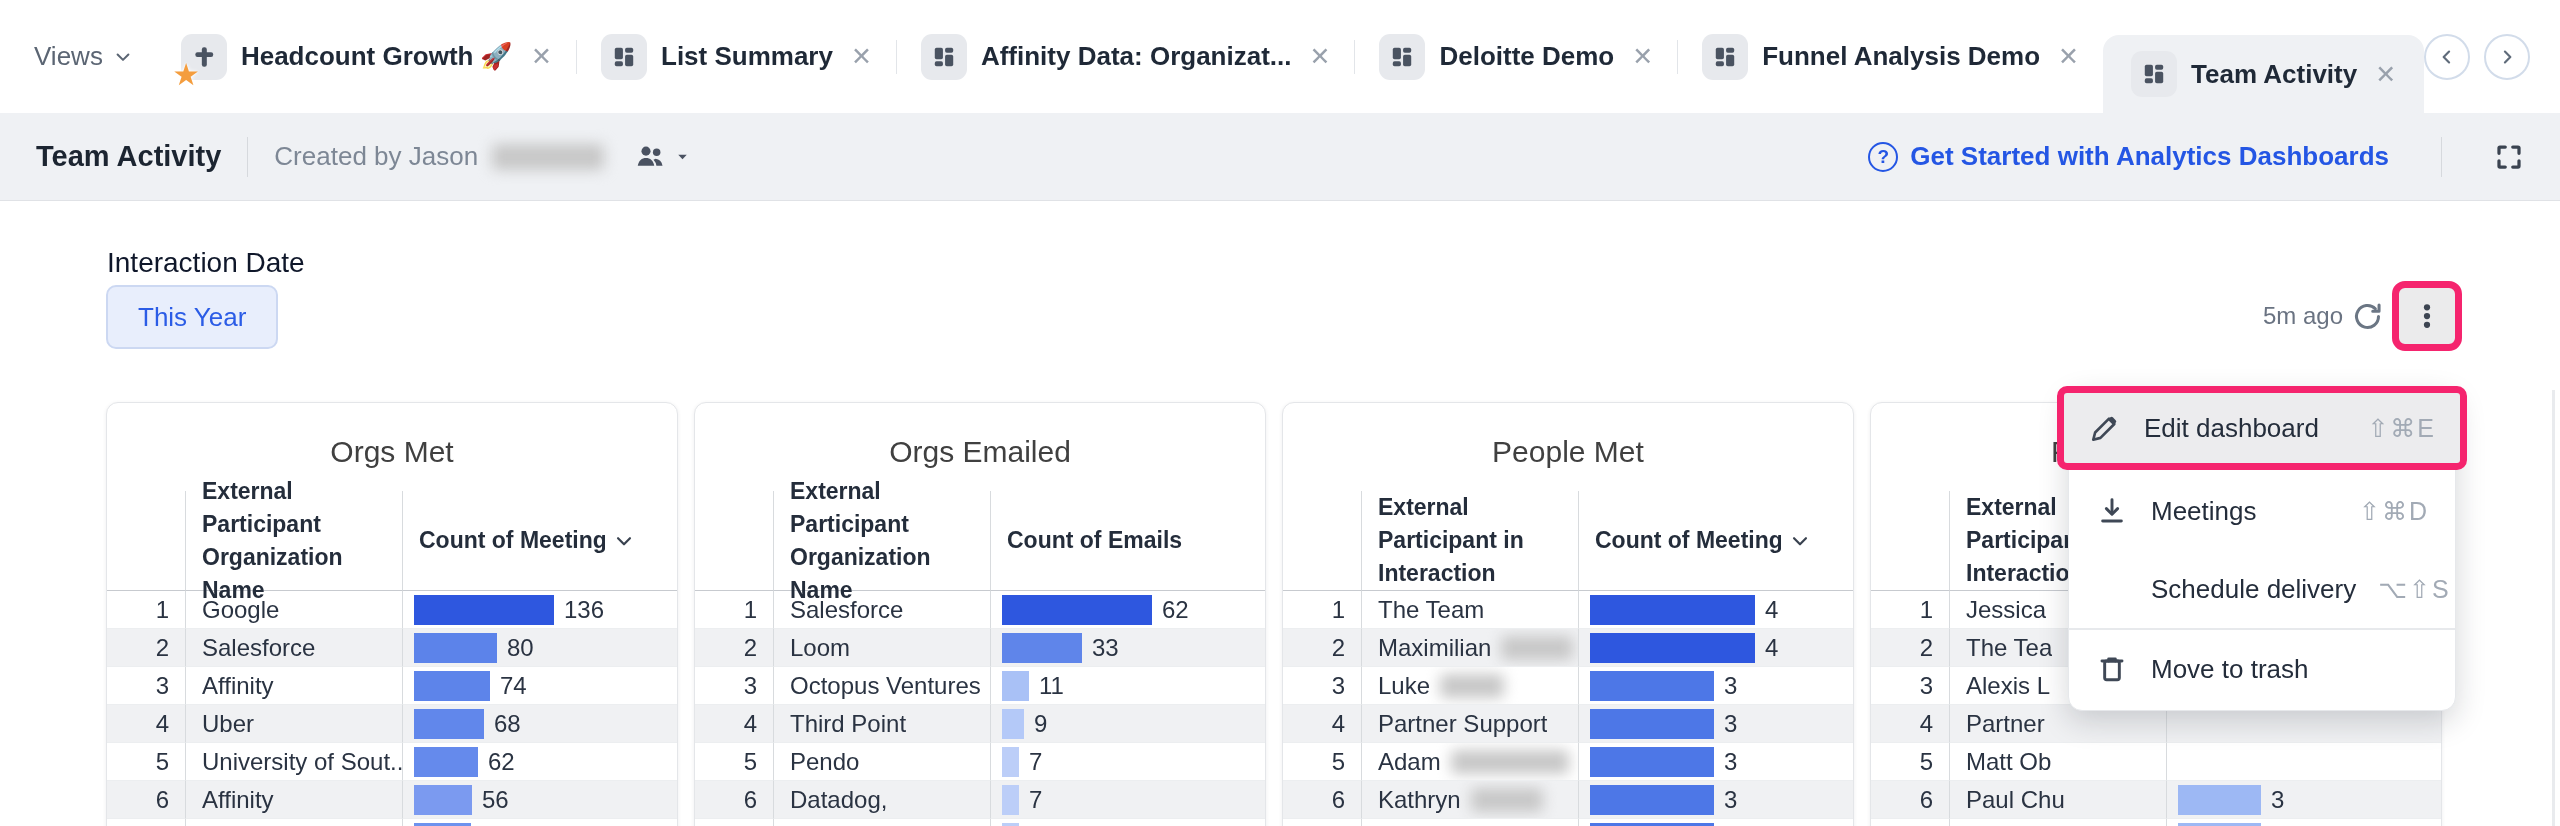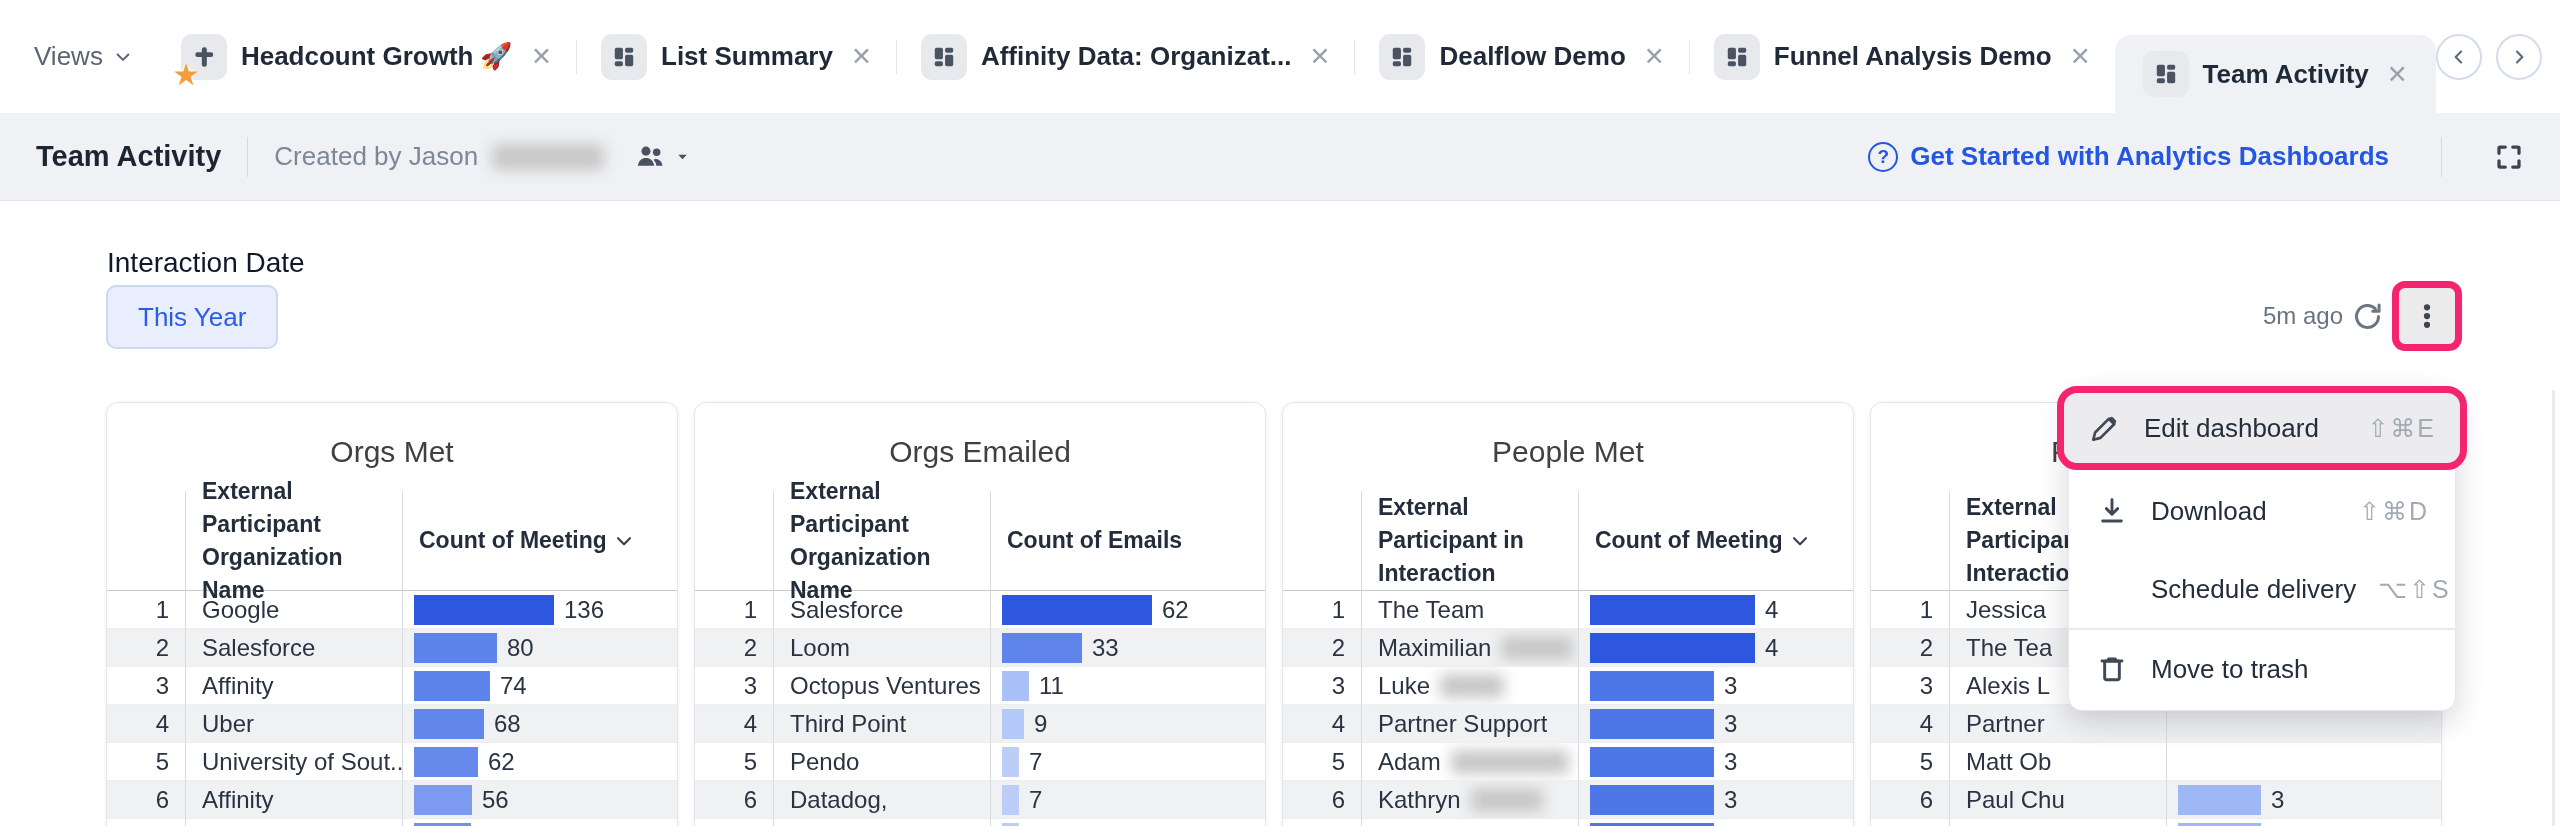--- a/index.html
+++ b/index.html
@@ -80,21 +80,21 @@
 
   
   .menu{position:absolute;left:2068px;top:388px;width:388px;background:#fff;border:1px solid #e6e8eb;
     border-radius:14px;box-shadow:0 10px 30px rgba(20,28,40,.18);box-sizing:border-box;z-index:30;
     padding-bottom:2px;}
   .menu-item{height:78px;display:flex;align-items:center;gap:22px;padding:0 26px;font-size:26px;
     font-weight:500;color:#242d3b;white-space:nowrap;}
   .mi-icon{width:34px;display:flex;justify-content:center;flex:none;}
   .mi-short{margin-left:auto;color:#a2aab5;font-size:25px;letter-spacing:2px;}
   .menu-div{height:1px;background:#e7e9ec;}
-  .hl{border:7px solid #f5246e;border-radius:20px;background:#ececee;margin:-3px -12px 2px;}
+  .hl{border:7px solid #f5246e;border-radius:10px;background:#ececee;margin:-3px -12px 2px;}
   .hl .menu-item{height:70px;padding:0 24px;}
 
   .edge-line{position:absolute;left:2552px;top:390px;width:3px;height:436px;background:#e9ebee;}
 </style>
 </head>
 <body>
 
 <div class="page">
 
   <div class="tabbar">
@@ -154,21 +154,21 @@
           <span class="tabicon">
             <svg viewBox="0 0 24 24" width="26" height="26">
               <g fill="#4a5361">
                 <rect x="3.5" y="3.5" width="7.5" height="10.5" rx="1.6"></rect>
                 <rect x="3.5" y="16" width="7.5" height="4.5" rx="1.6"></rect>
                 <rect x="13" y="3.5" width="7.5" height="4.5" rx="1.6"></rect>
                 <rect x="13" y="10" width="7.5" height="10.5" rx="1.6"></rect>
               </g>
             </svg>
           </span>
-          <span class="tab-label">Dealflow Demo</span>
+          <span class="tab-label">Deloitte Demo</span>
           <span class="tab-close">✕</span>
         </div>
         <span class="vsep"></span>
         <div class="tab">
           <span class="tabicon">
             <svg viewBox="0 0 24 24" width="26" height="26">
               <g fill="#4a5361">
                 <rect x="3.5" y="3.5" width="7.5" height="10.5" rx="1.6"></rect>
                 <rect x="3.5" y="16" width="7.5" height="4.5" rx="1.6"></rect>
                 <rect x="13" y="3.5" width="7.5" height="4.5" rx="1.6"></rect>
@@ -558,21 +558,21 @@
         </div>
       </div>
       <div class="menu-item">
         <span class="mi-icon">
           <svg viewBox="0 0 24 24" width="32" height="32" fill="none" stroke="#3f4856" stroke-width="2.2" stroke-linecap="round" stroke-linejoin="round">
             <path d="M12 3.5V14"></path>
             <path d="M7.8 10.2L12 14.4l4.2-4.2"></path>
             <path d="M5 19.5h14"></path>
           </svg>
         </span>
-        <span class="mi-label">Download</span>
+        <span class="mi-label">Meetings</span>
         <span class="mi-short">⇧⌘D</span>
       </div>
       <div class="menu-item">
         <span class="mi-icon"></span>
         <span class="mi-label">Schedule delivery</span>
         <span class="mi-short">⌥⇧S</span>
       </div>
       <div class="menu-div"></div>
       <div class="menu-div"></div>
       <div class="menu-item">

